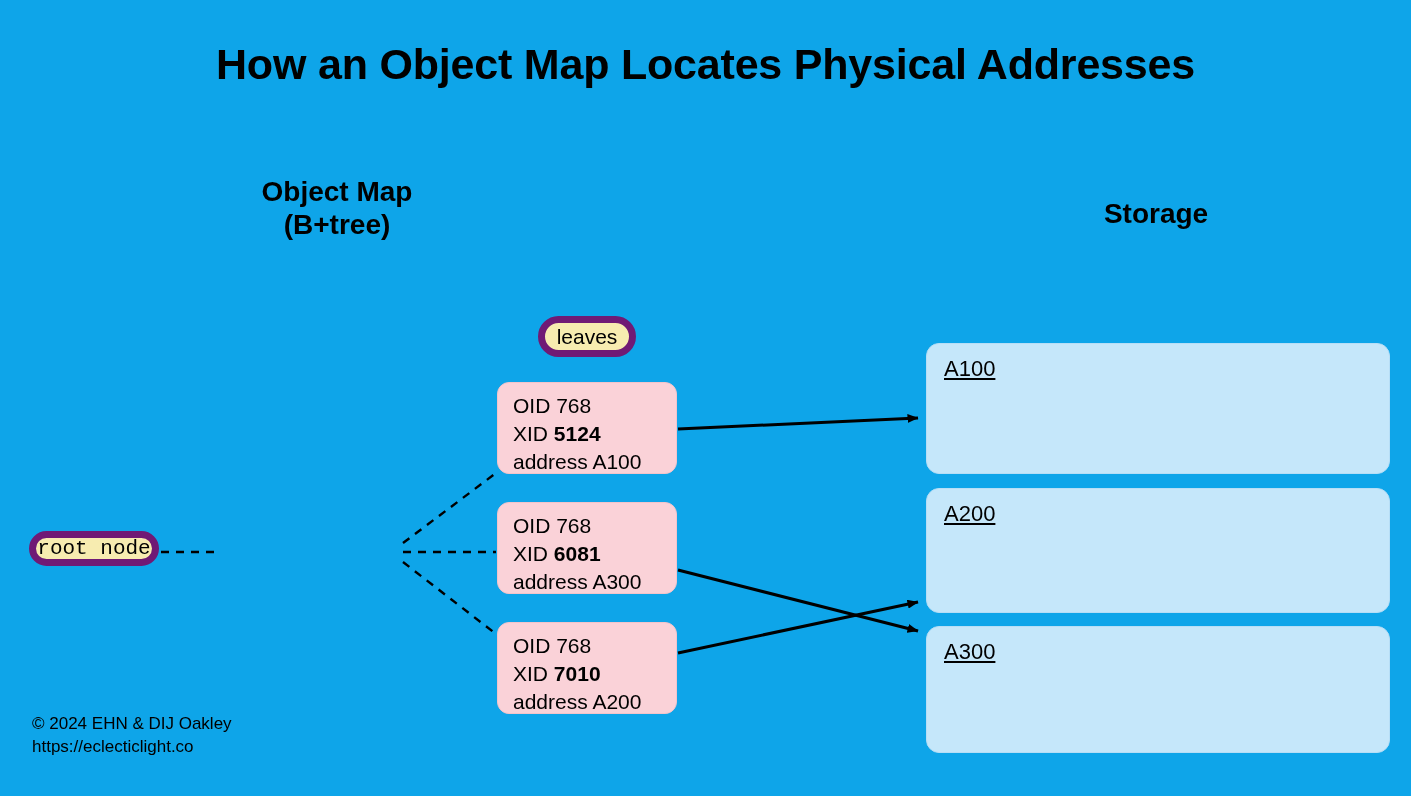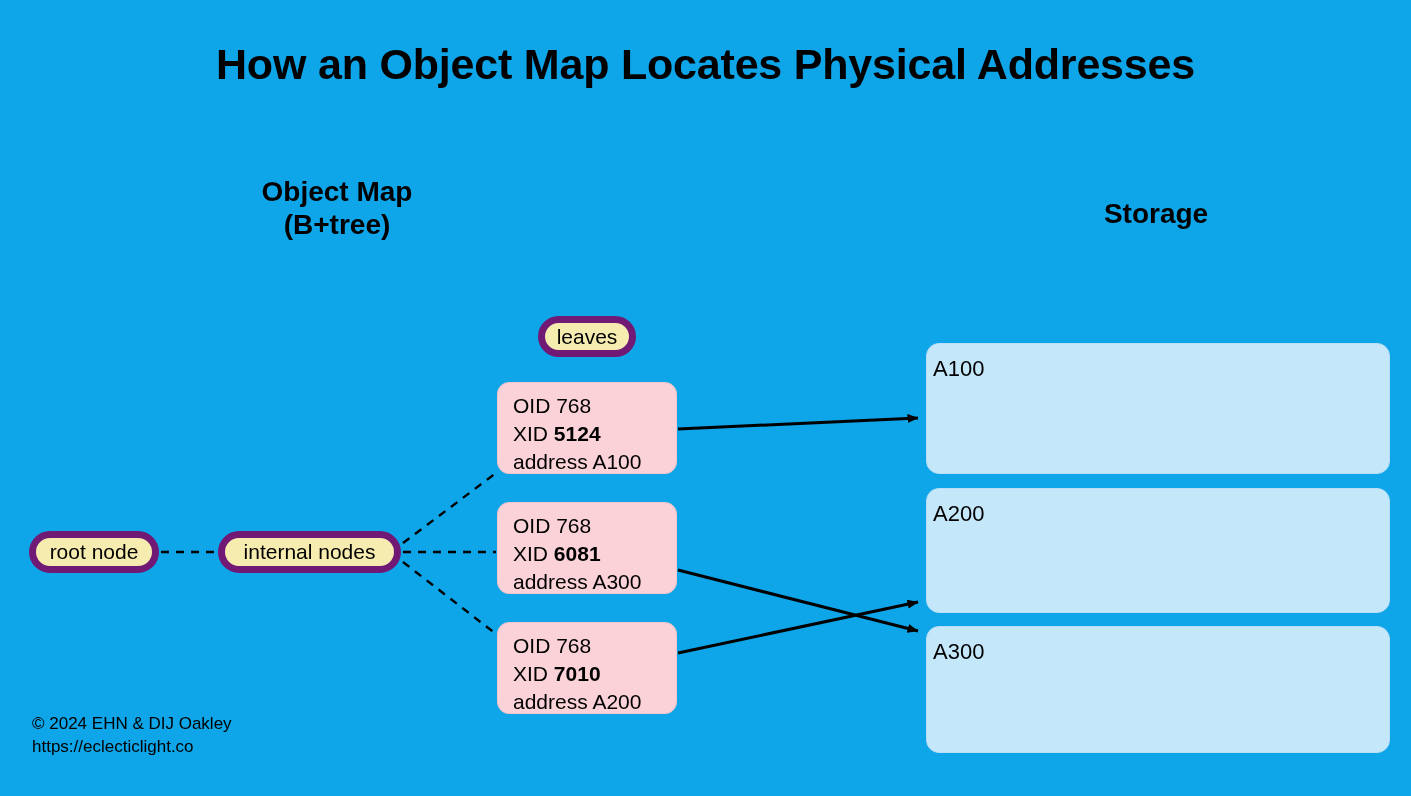--- a/index.html
+++ b/index.html
@@ -57,21 +57,21 @@
     background: #f7ecb0;
     border: 7px solid #701a75;
     border-radius: 999px;
     display: flex;
     align-items: center;
     justify-content: center;
     font-size: 21px;
     box-sizing: border-box;
   }
   #pill-leaves  { left: 538px; top: 316px; width: 98px;  height: 41px; }
-  #pill-root    { left: 29px;  top: 531px; width: 130px; height: 42px; }
+  #pill-root    { left: 29px;  top: 531px; width: 130px; height: 35px; font-family: Liberation Mono, monospace; }
   #pill-internal{ left: 218px; top: 531px; width: 183px; height: 42px; }
 
   .leaf {
     position: absolute;
     left: 497px;
     width: 180px;
     height: 92px;
     background: #fad2d8;
     border: 1px solid #f3c4cb;
     border-radius: 12px;
@@ -87,22 +87,23 @@
   .leaf .row { white-space: nowrap; }
 
   .block {
     position: absolute;
     left: 926px;
     width: 464px;
     background: #c5e7fa;
     border: 1px solid #b7def6;
     border-radius: 13px;
     box-sizing: border-box;
-    padding: 12px 0 0 6px;
+    padding: 12px 0 0 17px;
     font-size: 22px;
+    text-decoration: underline;
   }
   #block-0 { top: 343px; height: 131px; }
   #block-1 { top: 488px; height: 125px; }
   #block-2 { top: 626px; height: 127px; }
 
   .footer {
     position: absolute;
     left: 32px;
     font-size: 17px;
     line-height: 23px;
@@ -139,21 +140,20 @@
     <div>Object Map</div>
     <div>(B+tree)</div>
   </div>
 
   <div class="heading" id="heading-storage">Storage</div>
 
   <div class="pill" id="pill-leaves">leaves</div>
 
   <div class="pill" id="pill-root">root node</div>
 
-  <div class="pill" id="pill-internal">internal nodes</div>
 
   <div class="leaf" id="leaf-0">
     <div class="row">OID 768</div>
     <div class="row"><span>XID</span> <span class="xid-num">5124</span></div>
     <div class="row">address A100</div>
   </div>
 
   <div class="leaf" id="leaf-1">
     <div class="row">OID 768</div>
     <div class="row"><span>XID</span> <span class="xid-num">6081</span></div>

